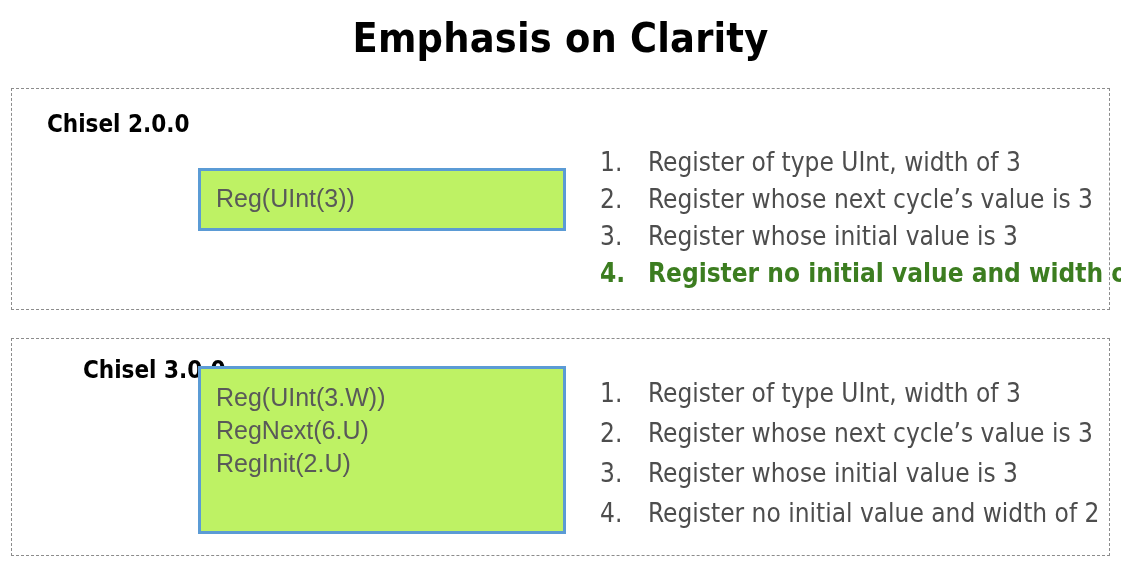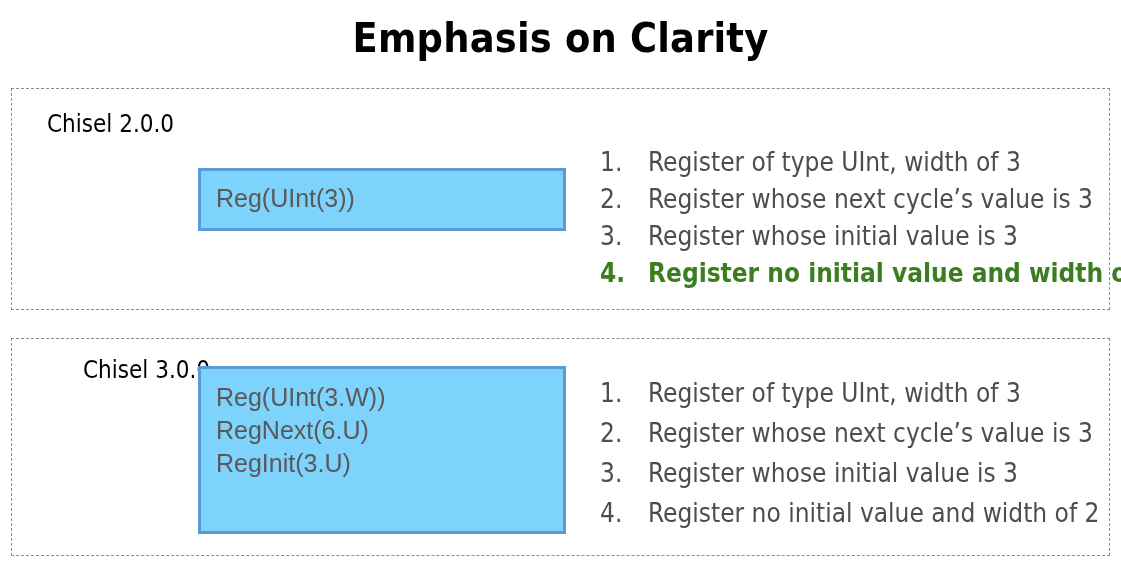--- a/index.html
+++ b/index.html
@@ -51,40 +51,40 @@
     top: 338px;
     width: 1099px;
     height: 218px;
   }
 
   
   .version-label {
     position: absolute;
     font-family: "DejaVu Sans Condensed", "Liberation Sans Narrow", "Liberation Sans", sans-serif;
     font-stretch: condensed;
-    font-weight: normal;
+    font-weight: bold;
     font-size: 24px;
     line-height: 28px;
     color: #000000;
     white-space: nowrap;
   }
   .version-top {
     left: 47px;
     top: 110px;
   }
   .version-bottom {
     left: 47px;
     top: 356px;
     margin-left: 36px;
   }
 
   
   .code-box {
     position: absolute;
-    background: #7dd3fc;
+    background: #bef264;
     border: 3px solid #5b9bd5;
     box-sizing: border-box;
   }
   .code-box-top {
     left: 198px;
     top: 168px;
     width: 368px;
     height: 63px;
   }
   .code-box-bottom {
@@ -178,21 +178,21 @@
 </ul>
 
 <div class="panel panel-bottom"></div>
 
 <div class="version-label version-bottom">Chisel 3.0.0</div>
 
 <div class="code-box code-box-bottom">
   <div class="code-inner">
     <div class="code-line">Reg(UInt(3.W))</div>
     <div class="code-line">RegNext(6.U)</div>
-    <div class="code-line">RegInit(3.U)</div>
+    <div class="code-line">RegInit(2.U)</div>
   </div>
 </div>
 
 <ul class="desc-list desc-list-bottom">
   <li class="desc-item">
     <span class="desc-num">1.</span>
     <span class="desc-text">Register of type UInt, width of 3</span>
   </li>
   <li class="desc-item">
     <span class="desc-num">2.</span>

